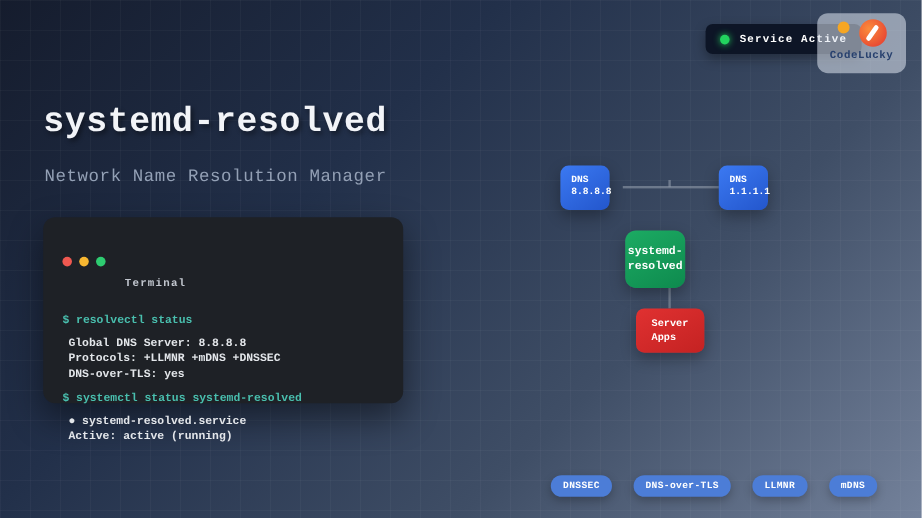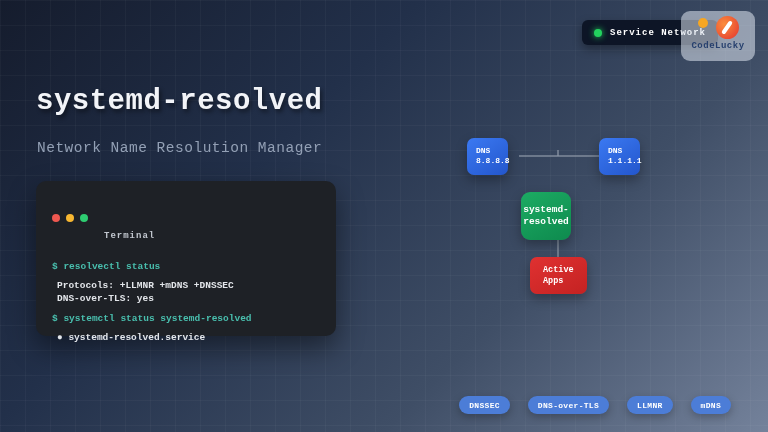--- a/index.html
+++ b/index.html
@@ -114,21 +114,21 @@
     box-shadow: 0 3px 8px rgba(0,0,0,0.25);
   }
 </style>
 </head>
 <body>
 
 <div class="grid-overlay"></div>
 
 <div class="status-pill">
   <span class="dot"></span>
-  <span class="label">Service Network</span>
+  <span class="label">Service Active</span>
 </div>
 
 <div class="watermark">
   <div class="wm-logo">
     <span class="wm-ring"></span>
     <span class="wm-blob">
         <span class="wm-slash"></span>
       </span>
   </div>
   <div class="wm-brand">CodeLucky</div>
@@ -139,45 +139,47 @@
 
 <div class="terminal">
   <div class="t-header">
     <span class="t-dot red"></span>
     <span class="t-dot yellow"></span>
     <span class="t-dot green"></span>
     <span class="t-title">Terminal</span>
   </div>
   <div class="t-body">
     <div class="t-cmd">$ resolvectl status</div>
+    <div class="t-out">Global DNS Server: 8.8.8.8</div>
     <div class="t-out">Protocols: +LLMNR +mDNS +DNSSEC</div>
     <div class="t-out">DNS-over-TLS: yes</div>
     <div class="t-cmd">$ systemctl status systemd-resolved</div>
     <div class="t-out">● systemd-resolved.service</div>
+    <div class="t-out">Active: active (running)</div>
   </div>
 </div>
 
 <div class="connector c-h"></div>
 <div class="connector c-stub"></div>
 <div class="connector c-v"></div>
 
 <div class="node dns dns1">
   <span class="ln">DNS</span>
   <span class="ln">8.8.8.8</span>
 </div>
 <div class="node dns dns2">
   <span class="ln">DNS</span>
   <span class="ln">1.1.1.1</span>
 </div>
 <div class="node resolver">
   <span class="ln">systemd-</span>
   <span class="ln">resolved</span>
 </div>
 <div class="node client">
-  <span class="ln">Active</span>
+  <span class="ln">Server</span>
   <span class="ln">Apps</span>
 </div>
 
 <div class="badges">
   <span class="badge">DNSSEC</span>
   <span class="badge">DNS-over-TLS</span>
   <span class="badge">LLMNR</span>
   <span class="badge">mDNS</span>
 </div>
 

